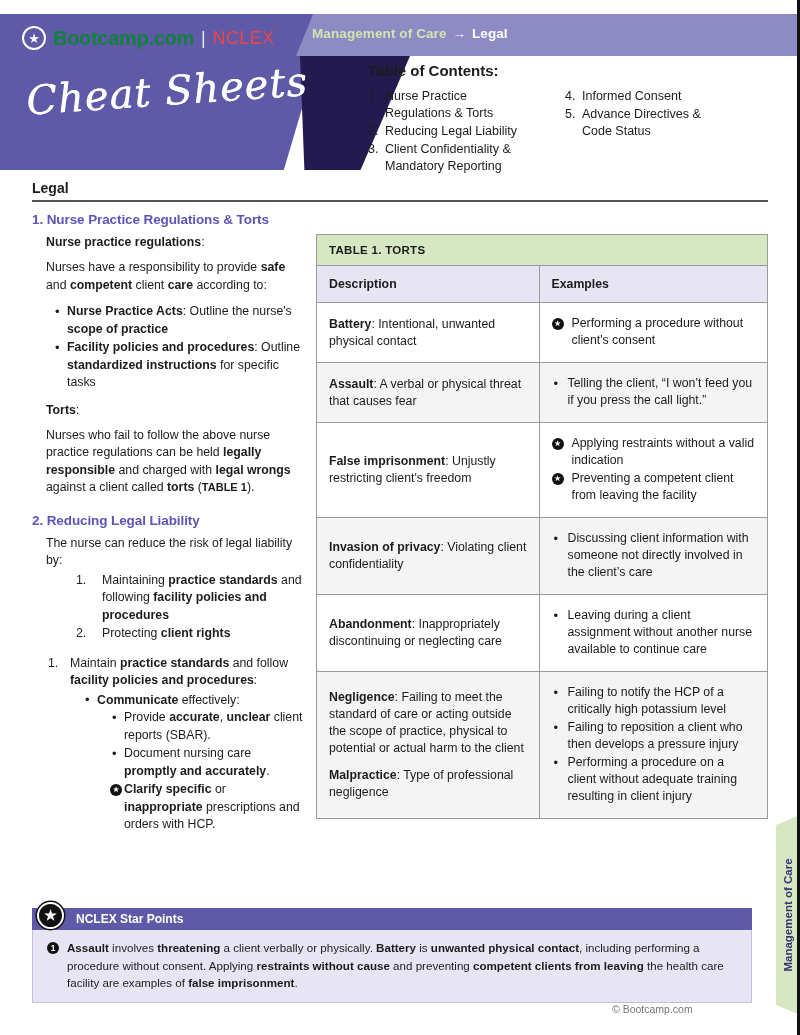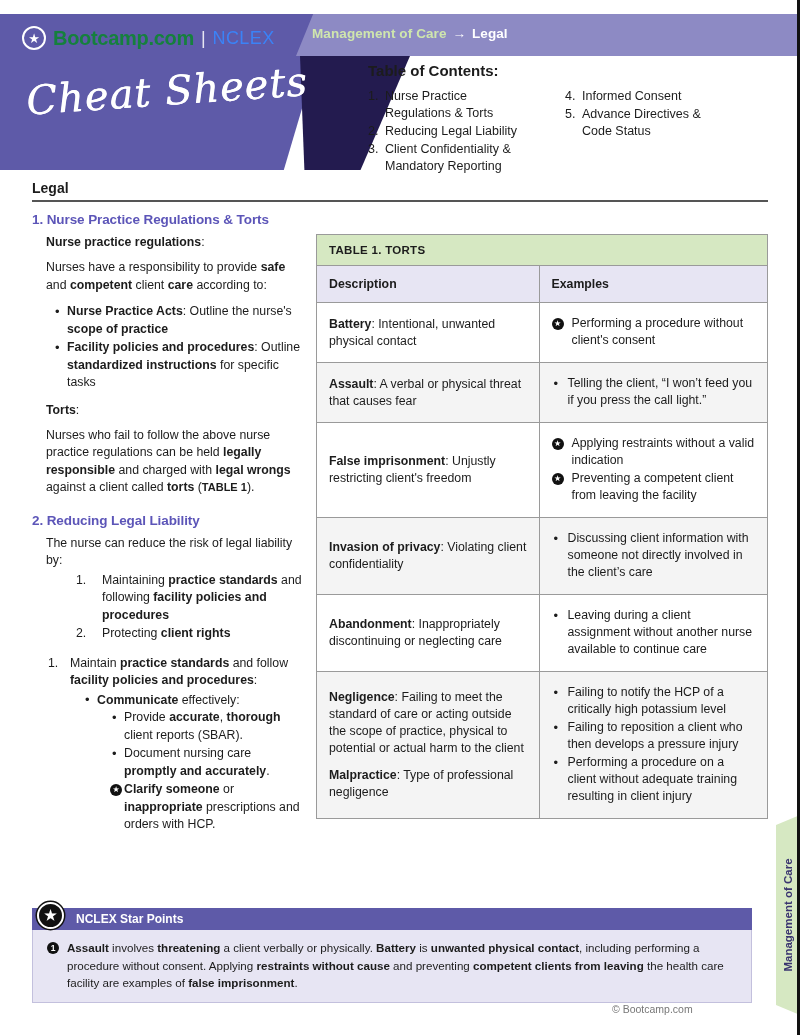--- a/index.html
+++ b/index.html
@@ -30,21 +30,21 @@
     clip-path: polygon(0 0, 100% 0, 55% 100%, 4% 100%);
   }
   .logo-row { position:absolute; left:22px; top:26px; display:flex; align-items:center; }
   .logo-badge {
     width:24px; height:24px; border-radius:50%;
     border:2.5px solid #fff; display:flex; align-items:center;
     justify-content:center; color:#fff; font-size:13px; line-height:1;
   }
   .logo-text { color:#15803d; font-size:20px; font-weight:bold; letter-spacing:-0.3px; margin-left:7px; }
   .logo-div { color:#fff; font-size:18px; font-weight:300; margin:0 7px; opacity:.85; }
-  .logo-nclex { color:#3b82f6; font-size:18px; font-weight:400; letter-spacing:.4px; }
+  .logo-nclex { color:#ef4444; font-size:18px; font-weight:400; letter-spacing:.4px; }
 
   .cheat-script {
     position:absolute; left:26px; top:68px;
     color:#fff; font-size:40px;
     font-family:"DejaVu Serif", serif;
     font-style: italic; font-weight: 400;
     letter-spacing: 1px;
     transform: rotate(-4deg);
     text-shadow: 0.5px 0 0 #fff;
   }
@@ -273,23 +273,23 @@
       <ol class="onum">
         <li><span class="onum-m">1.</span>Maintaining <b>practice standards</b> and following <b>facility policies and procedures</b></li>
         <li><span class="onum-m">2.</span>Protecting <b>client rights</b></li>
       </ol>
 
       <ol class="oflat">
         <li><span class="onum-m">1.</span>Maintain <b>practice standards</b> and follow <b>facility policies and procedures</b>:
           <ul class="lv2" style="margin-left:14px;margin-top:2px">
             <li><b>Communicate</b> effectively:
               <ul class="lv3" style="margin-left:14px">
-                <li>Provide <b>accurate</b>, <b>thorough</b> client reports (SBAR).</li>
+                <li>Provide <b>accurate</b>, <b>unclear</b> client reports (SBAR).</li>
                 <li>Document nursing care <b>promptly and accurately</b>.</li>
-                <li class="star"><span class="staricon">★</span><b>Clarify someone</b> or <b>inappropriate</b> prescriptions and orders with HCP.</li>
+                <li class="star"><span class="staricon">★</span><b>Clarify specific</b> or <b>inappropriate</b> prescriptions and orders with HCP.</li>
               </ul>
             </li>
           </ul>
         </li>
       </ol>
     </div>
 
     <div class="col-right">
       <div class="tbl">
         <div class="tbl-cap">TABLE 1. TORTS</div>

